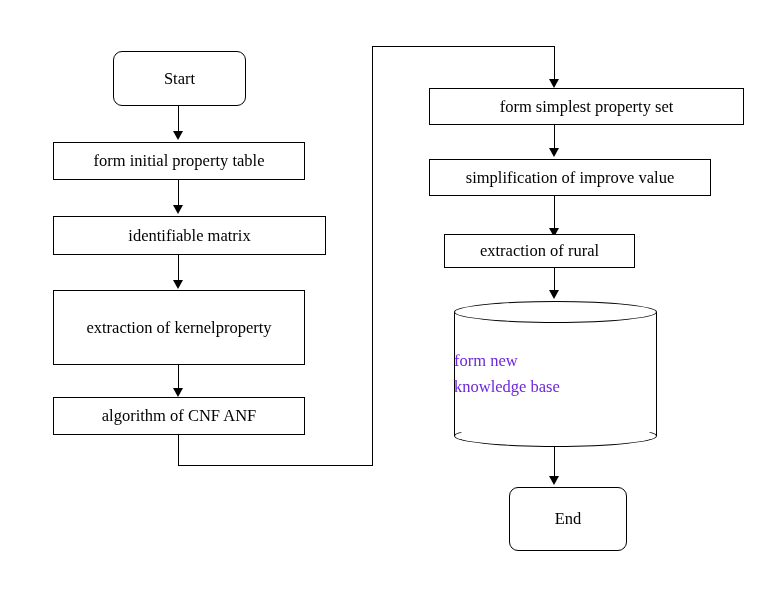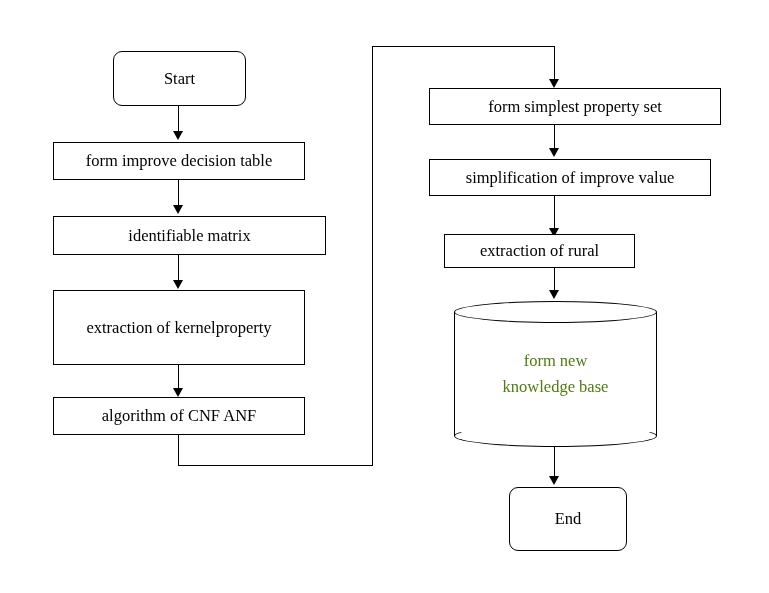--- a/index.html
+++ b/index.html
@@ -65,24 +65,23 @@
     border-radius: 50% / 50%;
     background: #fff;
   }
   .cyl-top { top: 0; }
   .cyl-bottom { bottom: 0; background: transparent; border-top-color: transparent; }
   .cyl-label {
     position: absolute;
     left: 0; right: 0;
     top: 50%;
     transform: translateY(-50%);
-    text-align: center;
     font-size: 16.5px;
     line-height: 1.6;
-    color: #4d7c0f;
+    color: #6d28d9;
   }
   .cyl-label > span { display: block; }
 
   
   .vline {
     position: absolute;
     width: 0;
     border-left: 1.5px solid #000;
   }
   .hline {
@@ -105,21 +104,21 @@
 <div id="canvas">
 
   <div class="node rounded" style="left:113px; top:51px; width:133px; height:55px;">
     <span>Start</span>
   </div>
 
   <div class="arrow-down" style="left:173px; top:131px;"></div>
   <div class="vline" style="left:178px; top:106px; height:27px;"></div>
 
   <div class="node" style="left:53px; top:142px; width:252px; height:38px;">
-    <span>form improve decision table</span>
+    <span>form initial property table</span>
   </div>
 
   <div class="vline" style="left:178px; top:180px; height:27px;"></div>
   <div class="arrow-down" style="left:173px; top:205px;"></div>
 
   <div class="node" style="left:53px; top:216px; width:273px; height:39px;">
     <span>identifiable matrix</span>
   </div>
 
   <div class="vline" style="left:178px; top:255px; height:28px;"></div>
@@ -137,21 +136,21 @@
     <span>algorithm of CNF ANF</span>
   </div>
 
   <div class="vline" style="left:178px; top:435px; height:30px;"></div>
   <div class="hline" style="left:178px; top:465px; width:195px;"></div>
   <div class="vline" style="left:372px; top:46px; height:420px;"></div>
   <div class="hline" style="left:372px; top:46px; width:183px;"></div>
   <div class="vline" style="left:554px; top:46px; height:36px;"></div>
   <div class="arrow-down" style="left:549px; top:79px;"></div>
 
-  <div class="node" style="left:429px; top:88px; width:292px; height:37px;text-align:right;">
+  <div class="node" style="left:429px; top:88px; width:315px; height:37px;text-align:right;">
     <span>form simplest property set</span>
   </div>
 
   <div class="vline" style="left:554px; top:125px; height:25px;"></div>
   <div class="arrow-down" style="left:549px; top:148px;"></div>
 
   <div class="node" style="left:429px; top:159px; width:282px; height:37px;">
     <span>simplification of improve value</span>
   </div>
 

